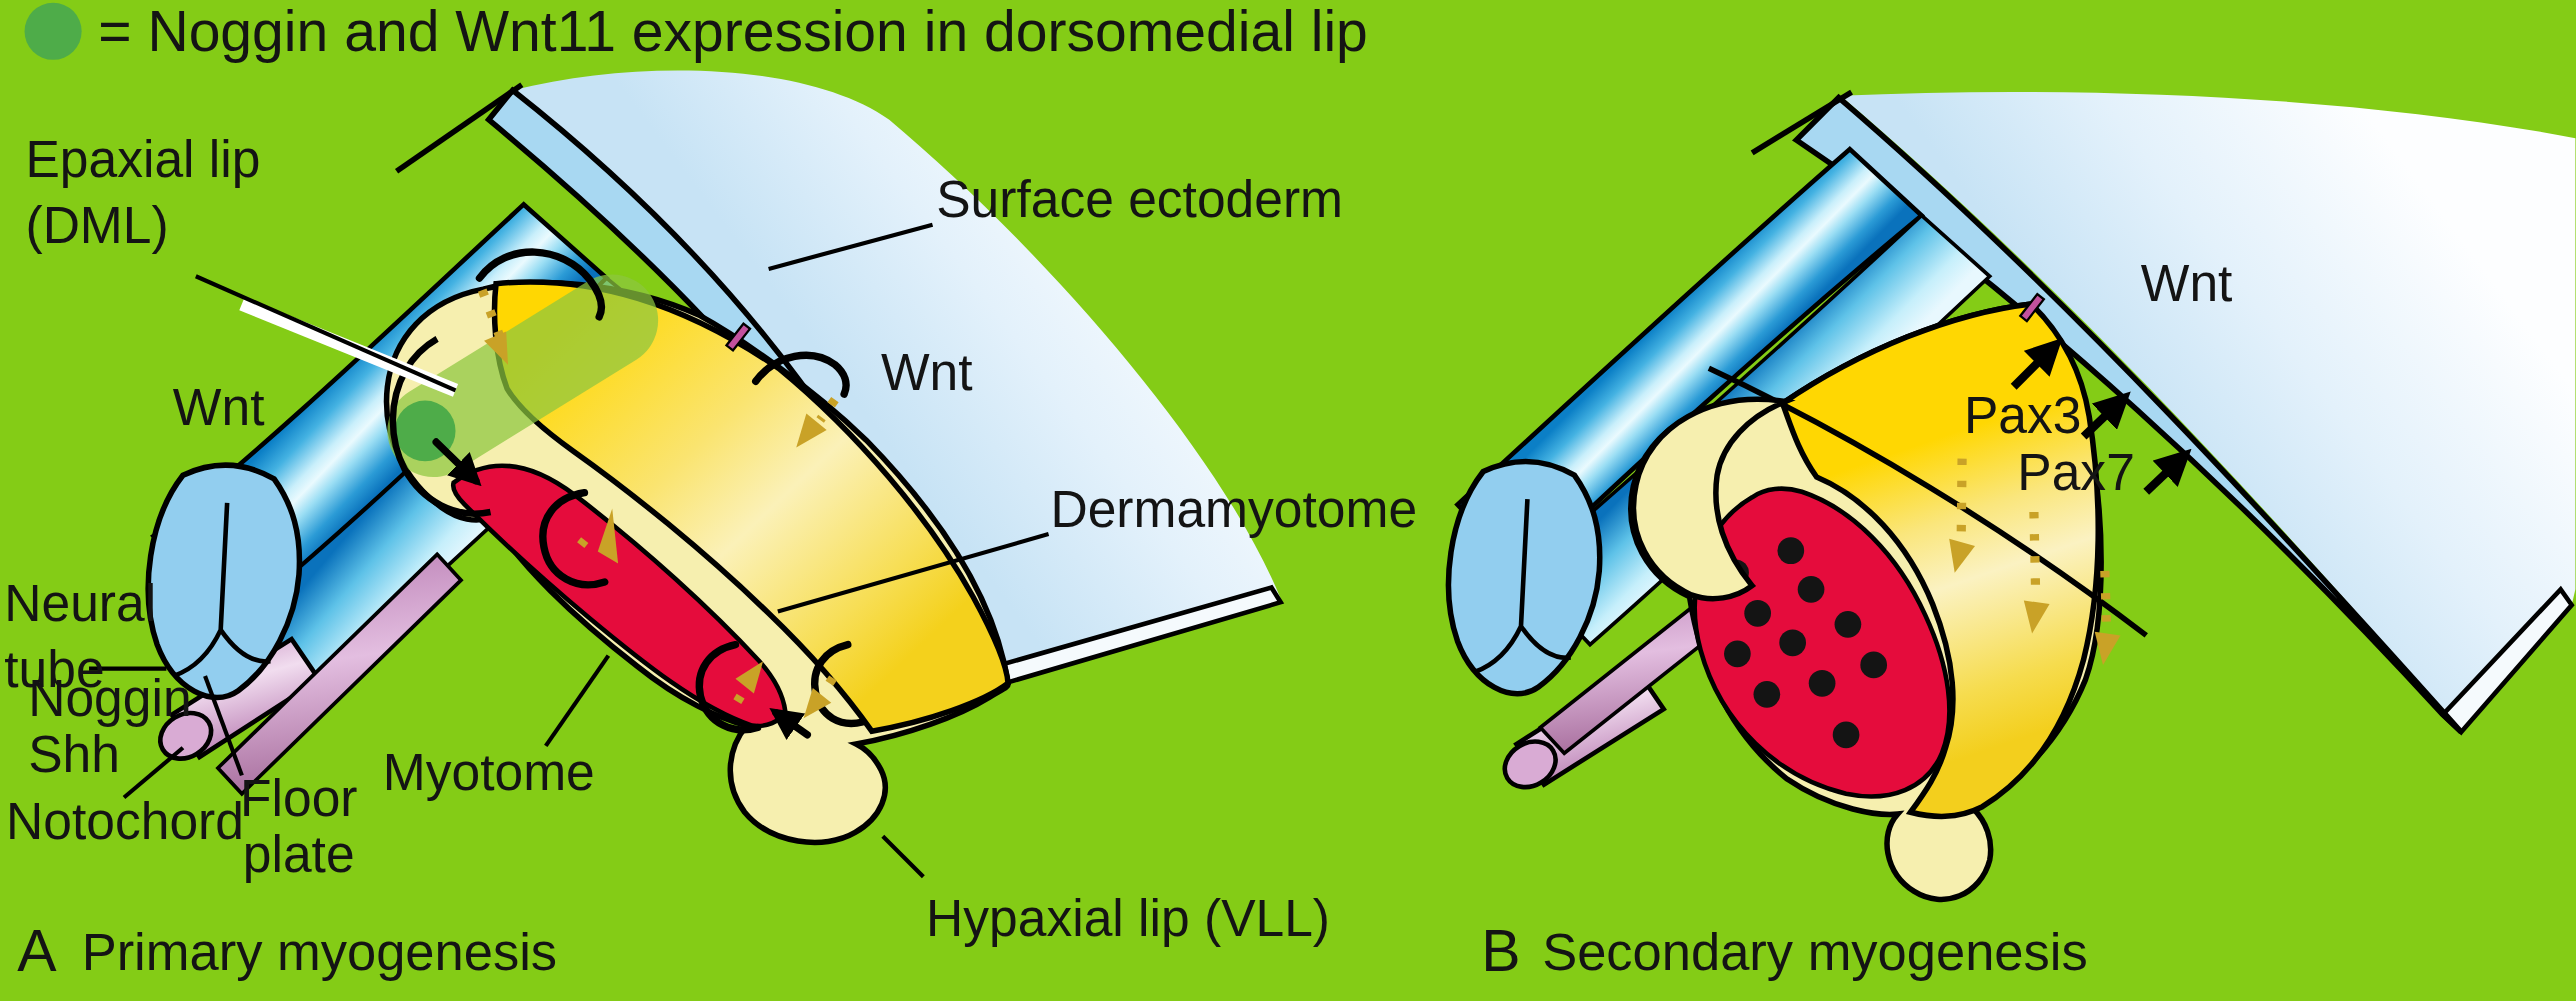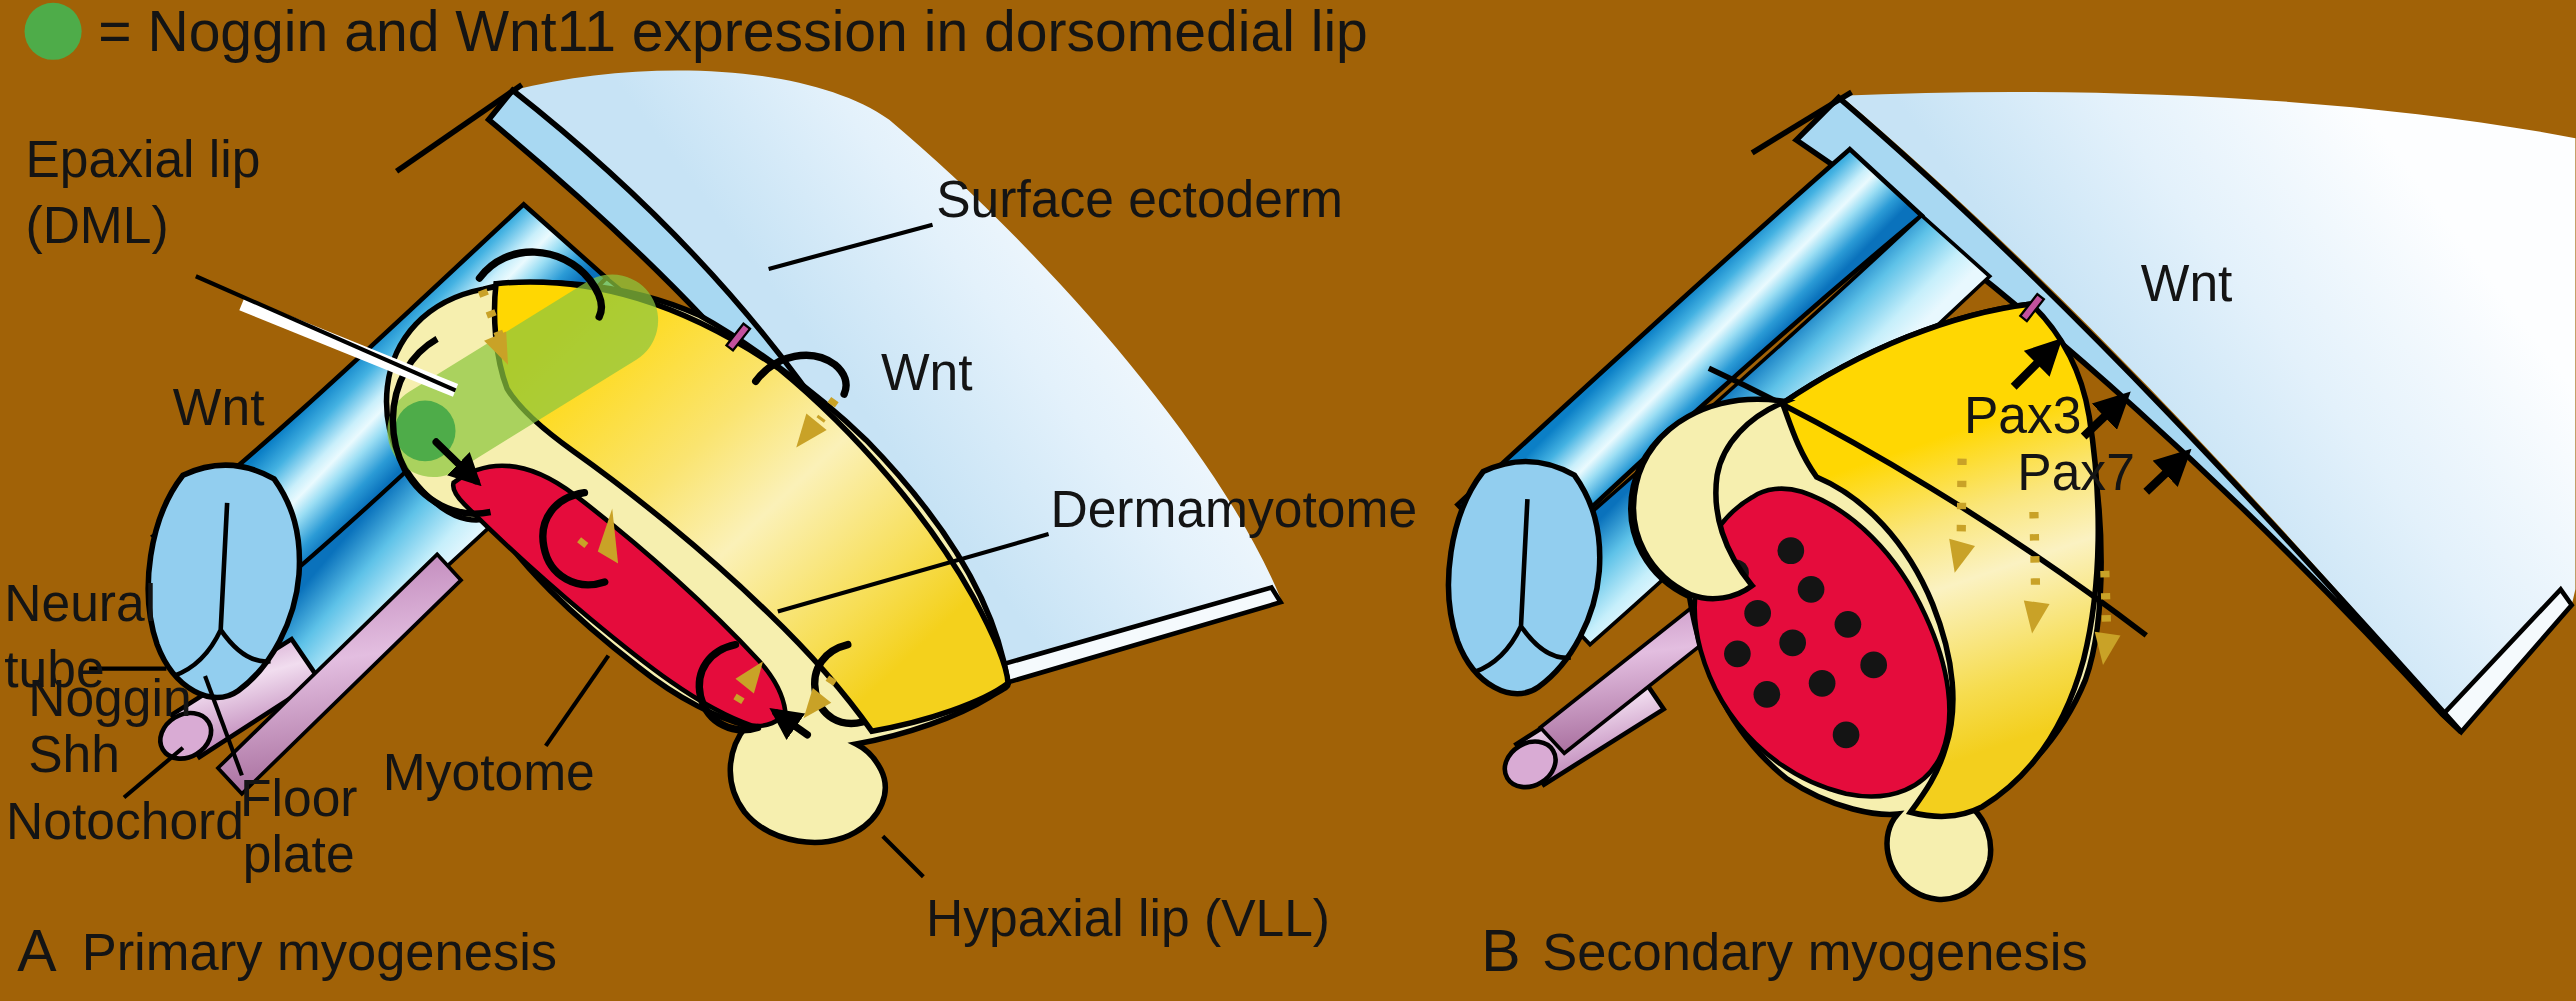--- a/index.html
+++ b/index.html
@@ -1,16 +1,16 @@
 <!DOCTYPE html>
 <html style="font-size:14.7px"><head>
 <meta charset="utf-8">
 <style>
   html,body{margin:0;padding:0;background:#ffffff;}
-  .stage{width:2576px;height:1001px;position:relative;background:#a16207;}
+  .stage{width:2576px;height:1001px;position:relative;background:#84cc16;}
   svg{display:block;}
   text{font-family:"Liberation Sans","DejaVu Sans",sans-serif;fill:#141414;}
   .lbl{font-size:56px;}
   .lbl-legend{font-size:62px;}
   .panel-letter{font-size:64px;}
   .panel-title{font-size:57px;}
   .outline{fill:none;stroke:#000;}
   .pointer{stroke:#000;stroke-width:4.5;fill:none;}
   .halo{stroke:#fff;stroke-width:15;fill:none;}
   .hook{fill:none;stroke:#000;stroke-width:8;stroke-linecap:round;}

